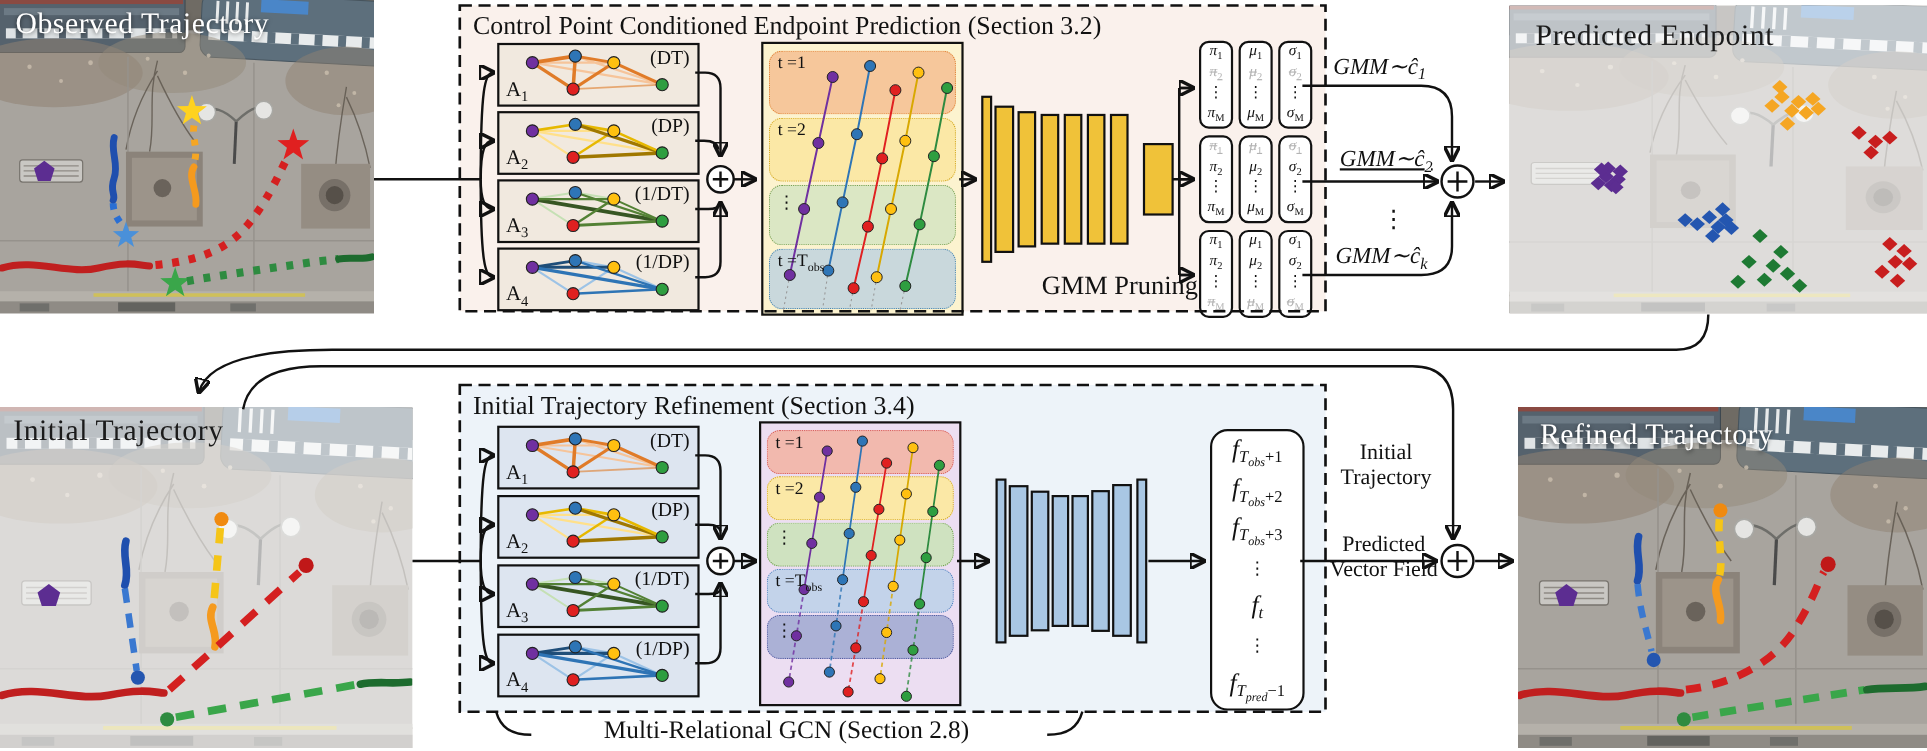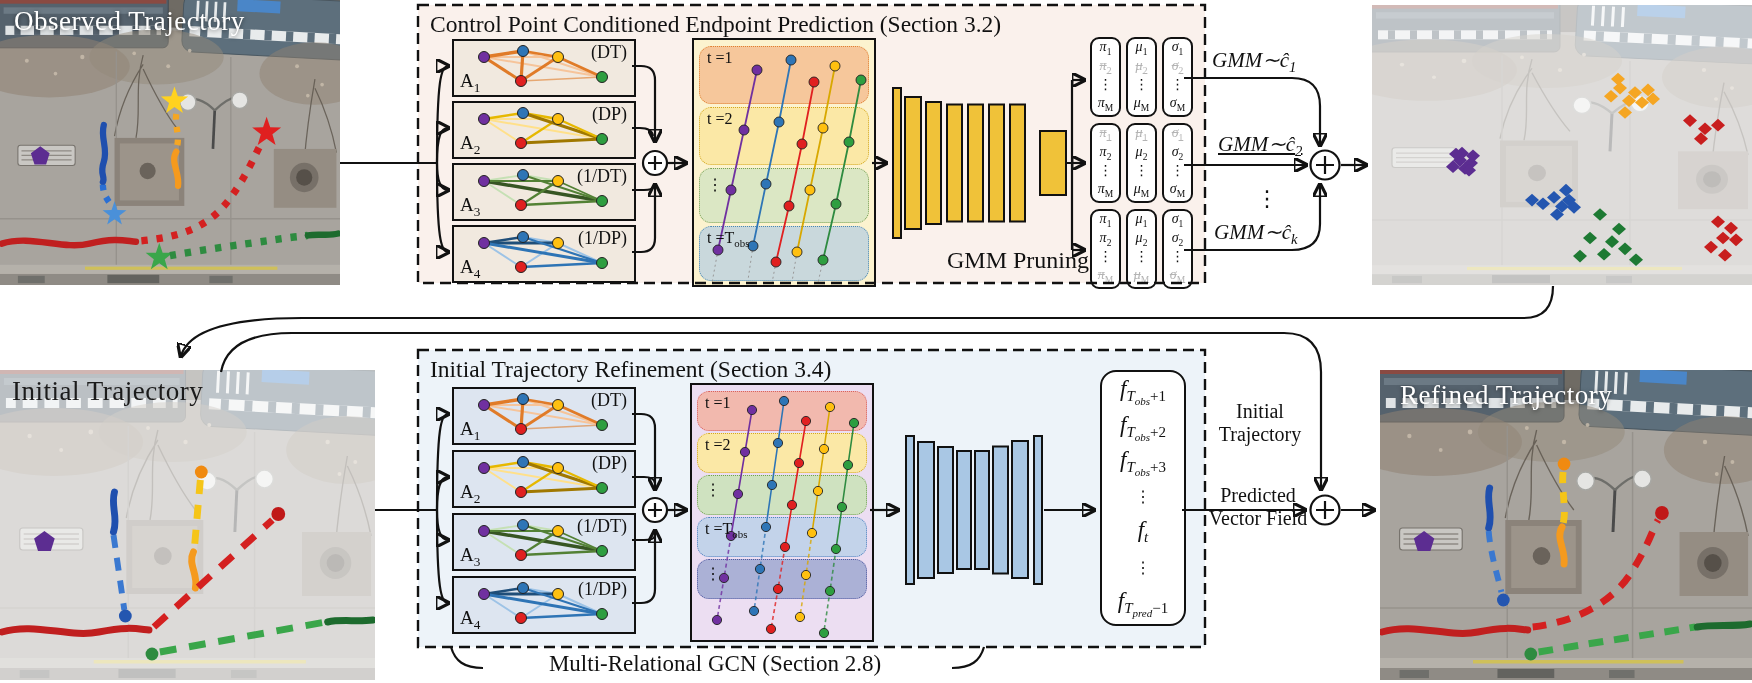--- a/index.html
+++ b/index.html
@@ -38,21 +38,21 @@
   .vgroups{position:absolute;left:672px;top:32px;display:flex;flex-direction:column;gap:6px;}
   .vgroup{display:flex;gap:5px;height:80px;}
   .vcol{width:27px;border:2px solid #111;border-radius:9px;background:#fff;display:flex;}
   .vrows{flex:1;display:flex;flex-direction:column;justify-content:space-evenly;align-items:center;}
   .vcell{font-size:14px;line-height:1;white-space:nowrap;}
   .vcell .vb{font-style:italic;}
   .vcell sub{font-size:68%;}
   .vcell.pruned{color:#b4b4b4;text-decoration:line-through;}
   .vcell .vd{letter-spacing:0;}
   
-  .fbox{position:absolute;left:682px;top:20px;width:82px;height:252px;border:2.2px solid #111;
+  .fbox{position:absolute;left:682px;top:40px;width:82px;height:252px;border:2.2px solid #111;
         border-radius:16px;background:#fff;display:flex;flex-direction:column;justify-content:space-evenly;
         align-items:center;}
   .fent{line-height:1;white-space:nowrap;}
   .fb{font-style:italic;font-size:23px;}
   .fsub{font-size:15px;vertical-align:-5px;}
   .ft{font-style:italic;}
   .fts{font-size:11px;font-style:italic;vertical-align:-4px;}
   .fpost{font-size:15px;}
   .fdots{font-size:16px;}
   
@@ -249,20 +249,21 @@
         <use href="#dia" transform="translate(228,232) scale(7)"></use>
           <use href="#dia" transform="translate(218,258) scale(7)"></use>
         <use href="#dia" transform="translate(240,262) scale(7)"></use>
           <use href="#dia" transform="translate(253,270) scale(7)"></use>
         <use href="#dia" transform="translate(232,276) scale(7)"></use>
           <use href="#dia" transform="translate(208,278) scale(7)"></use>
         <use href="#dia" transform="translate(264,282) scale(7)"></use>
           <use href="#dia" transform="translate(247,248) scale(7)"></use>
       </g>
     </svg>
+    <span class="ptitle dark" style="left:24px;top:14px;">Predicted Endpoint</span>
   </div>
 
   <div class="panel" style="left:0;top:370px;width:375px;height:310px;">
     <svg viewBox="0 0 380 310" preserveAspectRatio="none">
       <use href="#scene"></use>
       <rect width="380" height="310" fill="#ffffff" opacity="0.6"></rect>
       <use href="#pent" transform="translate(45,172) scale(11)" fill="#5c2d91"></use>
       <g>
         <path d="M116,122 C112,136 120,148 115,162" stroke="#1f4fae" stroke-width="7" fill="none" stroke-linecap="round"></path>
         <path d="M115,165 L126,240" stroke="#3a78d0" stroke-width="6" fill="none" stroke-dasharray="13 10"></path>

